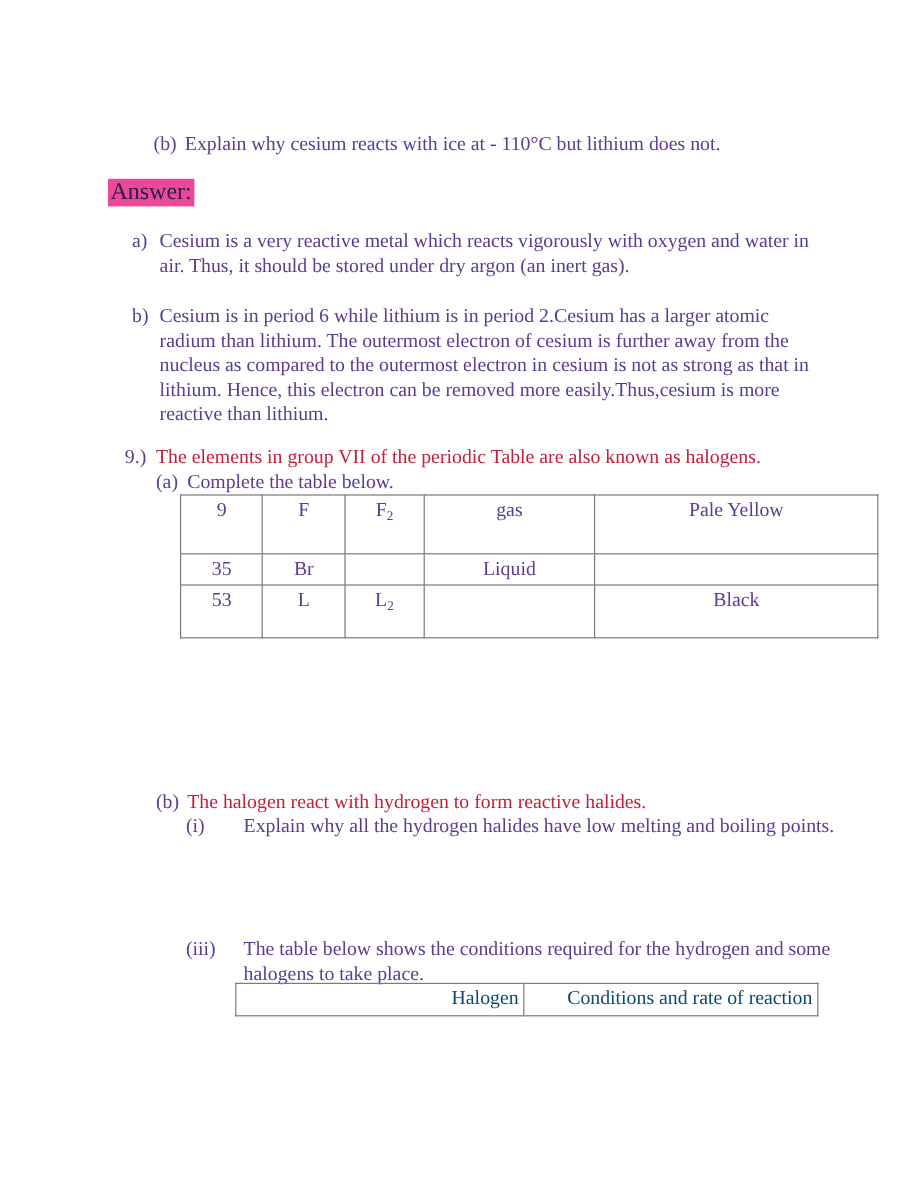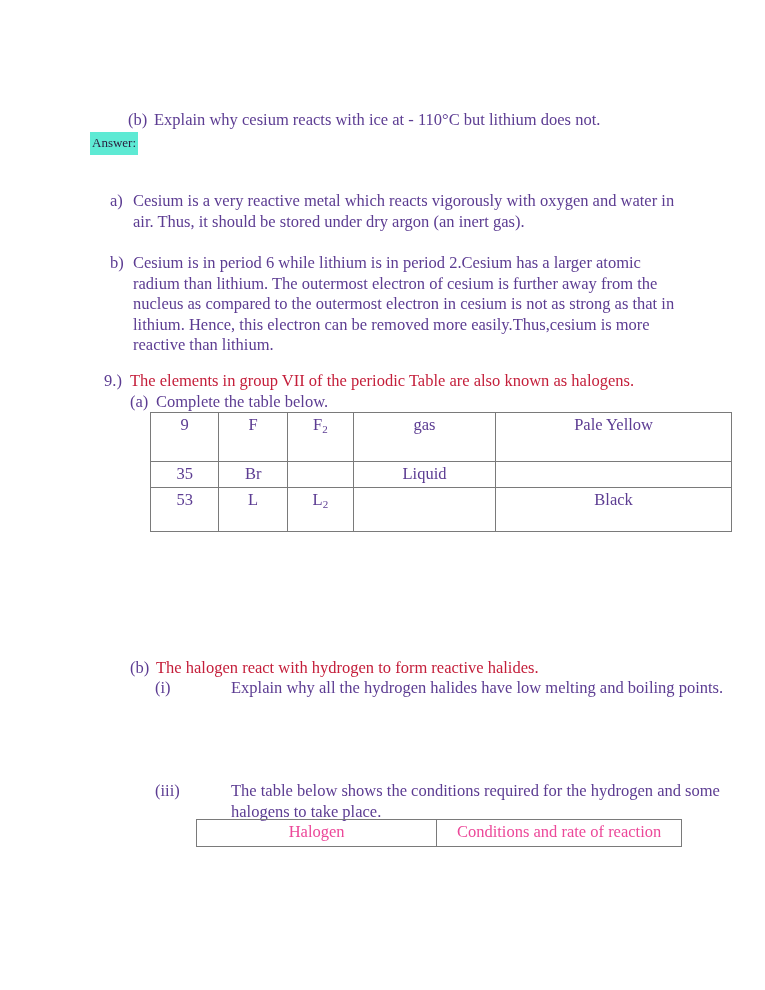--- a/index.html
+++ b/index.html
@@ -45,24 +45,24 @@
     left: 128px;
     top: 110px;
     width: 600px;
   }
   #q8b .qmark { width: 26px; }
 
   
   #answer-label {
     position: absolute;
     left: 90px;
-    top: 132px;
-    font-size: 13px;
+    top: 149px;
+    font-size: 20px;
     line-height: 20px;
-    background: #5eead4;
+    background: #ec4899;
     color: #2b2040;
     padding: 1px 2px 2px 2px;
   }
 
   
   #ans-a {
     left: 110px;
     top: 191px;
     width: 570px;
   }
@@ -132,41 +132,41 @@
     line-height: 20.5px;
   }
   .roman-item {
     display: flex;
     align-items: flex-start;
   }
   .roman-num {
     flex: 0 0 auto;
     width: 48px;
   }
-  .roman-text { flex: 1 1 auto; margin-left: 28px; }
+  .roman-text { flex: 1 1 auto; }
   #q9b-i   { top: 678px; }
   #q9b-ii  { top: 719px; }
   #q9b-iii { top: 781px; }
 
   
   #table-conditions {
     position: absolute;
     left: 196px;
     top: 819px;
     width: 486px;
     border-collapse: collapse;
     font-size: 16.5px;
     line-height: 20.5px;
   }
   #table-conditions td {
     border: 1px solid #7a7a7a;
-    text-align: center;
+    text-align: right;
     vertical-align: top;
     padding: 2px 4px;
-    color: #ec4899;
+    color: #0c4a6e;
   }
   #table-conditions .c1 { width: 240px; }
   #table-conditions .c2 { width: 244px; }
   #table-conditions tr.head td { height: 22px; }
   #table-conditions tr.body td { height: 42px; }
   .nowrapish { white-space: pre-wrap; }
 </style>
 </head>
 <body>
 

